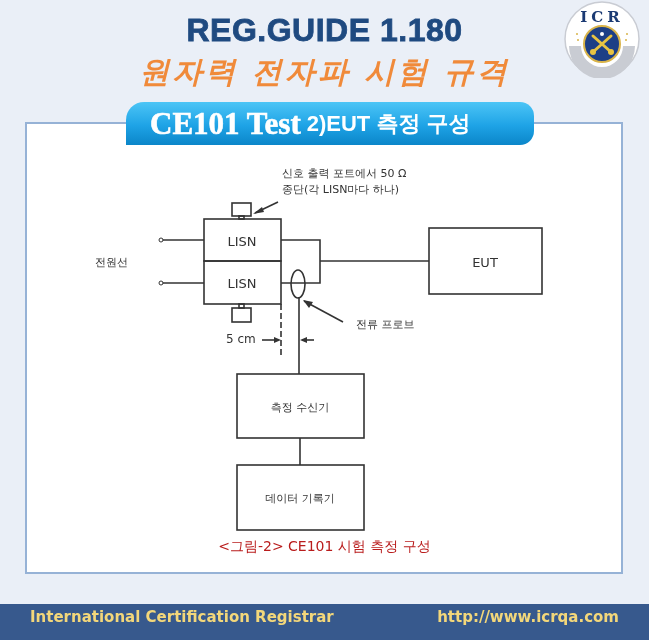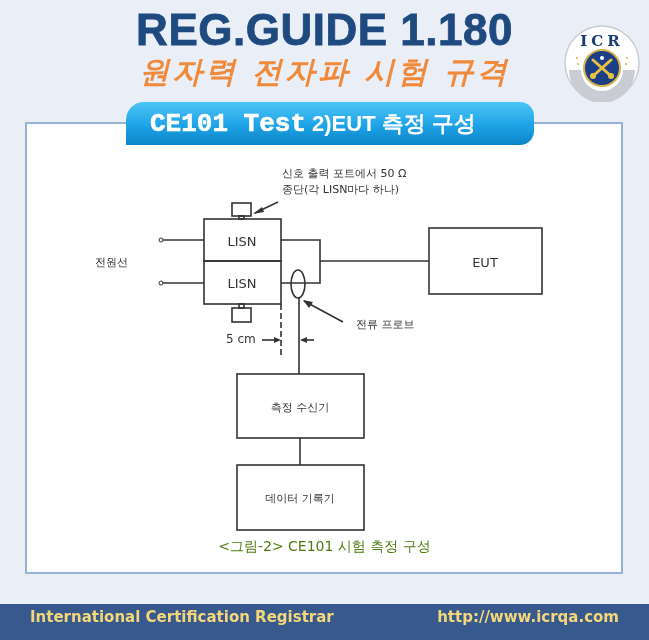--- a/index.html
+++ b/index.html
@@ -1,51 +1,51 @@
 <!DOCTYPE html>
 <html><head>
 <meta charset="utf-8">
 <style>
   * { box-sizing: border-box; margin: 0; padding: 0; }
   html, body { width: 649px; height: 640px; overflow: hidden; }
   body { background: #eaeff7; font-family: "DejaVu Sans", sans-serif; position: relative; }
 
   .title-main {
     position: absolute; left: 0; right: 0; top: 10px; text-align: center;
-    font-family: "Liberation Sans", sans-serif; font-weight: 900; font-size: 44px;
+    font-family: "Liberation Sans", sans-serif; font-weight: 900; font-size: 32px;
     color: #1f4a80; letter-spacing: 0.5px; line-height: 40px;
     -webkit-text-stroke: 0.8px #1f4a80;
   }
   .title-sub {
     position: absolute; left: 0; right: 0; top: 52px; text-align: center;
     font-family: "DejaVu Sans", sans-serif; font-weight: bold; font-size: 30px;
     color: #f08a3a; letter-spacing: 3px; line-height: 40px; font-style: italic;
   }
   .logo {
-    position: absolute; left: 563px; top: 24px; width: 78px; height: 78px;
+    position: absolute; left: 563px; top: 0; width: 78px; height: 78px;
   }
 
   .frame {
     position: absolute; left: 25px; top: 122px; width: 598px; height: 452px;
     background: #ffffff; border: 2px solid #96b2d6;
   }
   .banner {
     position: absolute; left: 126px; top: 102px; width: 408px; height: 43px;
     background: linear-gradient(to bottom, #4cc5f6 0%, #1ea3e6 55%, #0b86c9 100%);
     border-radius: 18px 14px 14px 0;
     color: #fff; font-weight: bold; display: flex; align-items: center;
     padding-left: 24px; white-space: nowrap;
   }
-  .banner .b1 { font-family: Liberation Mono, monospace; font-size: 26px; font-weight: 900; -webkit-text-stroke: 0.6px #fff; }
+  .banner .b1 { font-family: Liberation Serif, serif; font-size: 31px; font-weight: 900; -webkit-text-stroke: 0.6px #fff; }
   .banner .b2 { font-family: "Liberation Sans", sans-serif; font-size: 22px; margin-left: 6px; }
 
   .diagram { position: absolute; left: 0; top: 0; width: 649px; height: 640px; }
   .caption {
     position: absolute; left: 0; width: 649px; top: 538px; text-align: center;
-    font-family: "DejaVu Sans", sans-serif; font-size: 14px; color: #4d7c0f;
+    font-family: "DejaVu Sans", sans-serif; font-size: 14px; color: #b91c1c;
   }
 
   .footer {
     position: absolute; left: 0; top: 604px; width: 649px; height: 36px;
     background: #37598d; display: flex; align-items: center; justify-content: space-between;
     padding: 0 30px 10px 30px;
   }
   .footer span {
     font-family: "DejaVu Sans", sans-serif; font-weight: bold; font-size: 15px; color: #f3d77a;
   }

